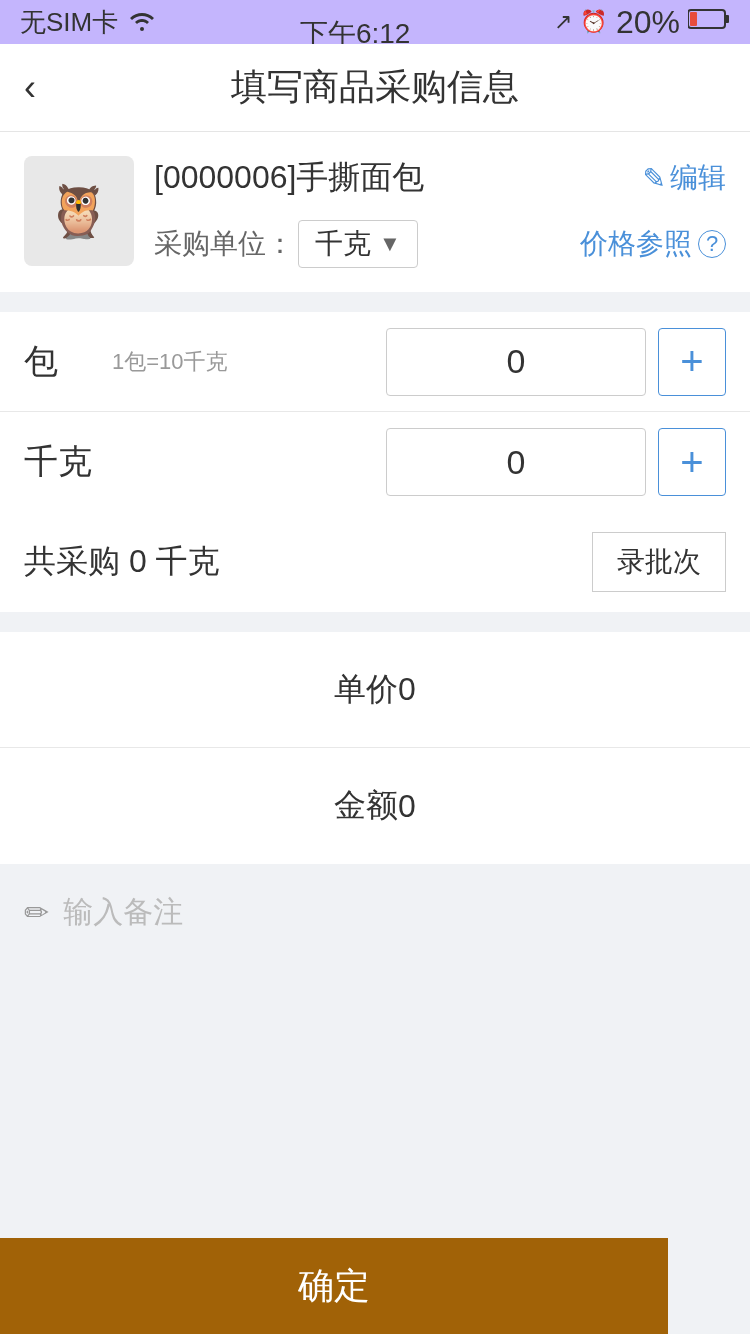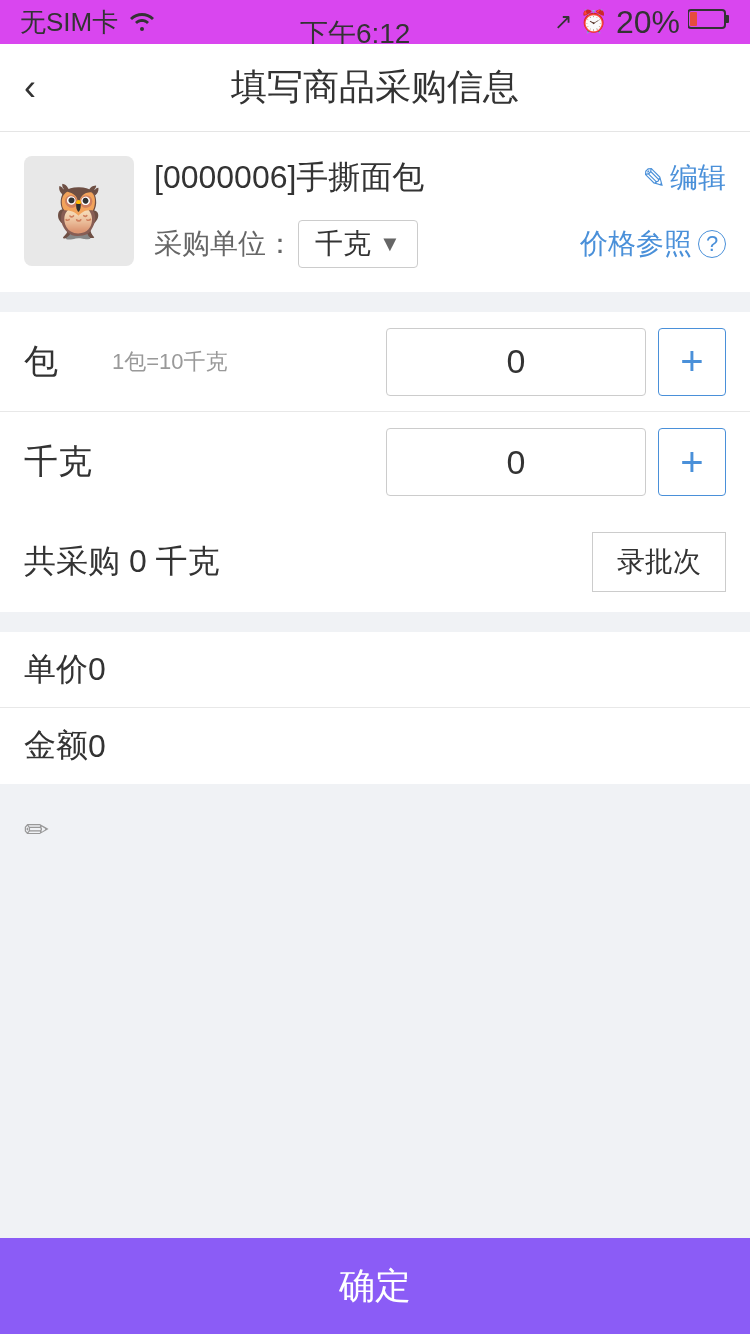--- a/index.html
+++ b/index.html
@@ -10,21 +10,21 @@
       font-family: -apple-system, 'PingFang SC', 'Helvetica Neue', sans-serif;
       background: #f0f2f5;
       font-size: 32px;
       color: #333;
     }
 
     
     .status-bar {
       width: 100%;
       height: 44px;
-      background: #d946ef;
+      background: #c4b5fd;
       display: flex;
       align-items: center;
       justify-content: space-between;
       padding: 0 20px;
       font-size: 26px;
       color: #333;
     }
     .status-left { display: flex; align-items: center; gap: 10px; }
     .status-right { display: flex; align-items: center; gap: 8px; font-size: 24px; }
 
@@ -204,23 +204,23 @@
     }
 
     
     .price-section {
       background: #fff;
       margin-top: 0;
     }
     .price-row {
       display: flex;
       align-items: center;
-      justify-content: flex-start;
+      justify-content: center;
       padding: 0 24px;
-      height: 76px;
+      height: 116px;
       border-bottom: 1px solid #e8e8e8;
     }
     .price-row:last-child { border-bottom: none; }
     .price-label {
       font-size: 32px;
       color: #333;
     }
     .price-value {
       font-size: 32px;
       color: #333;
@@ -249,22 +249,22 @@
       background: #f0f2f5;
       flex: 1;
       min-height: 300px;
     }
 
     
     .confirm-btn-wrap {
       position: fixed;
       bottom: 0;
       left: 0;
-      width: 750px;
-      background: #8b5cf6;
+      width: 668px;
+      background: #a16207;
       height: 96px;
       display: flex;
       align-items: center;
       justify-content: center;
       cursor: pointer;
     }
     .confirm-btn-label {
       font-size: 36px;
       color: #fff;
       font-weight: 500;
@@ -371,19 +371,20 @@
     <span class="price-value">0</span>
   </div>
   <div class="price-row">
     <span class="price-label">金额</span>
     <span class="price-value">0</span>
   </div>
 </div>
 
 <div class="notes-section">
   <span class="notes-icon">✏</span>
+  <span class="notes-placeholder">输入备注</span>
 </div>
 
 <div class="content-area" style="height:340px;"></div>
 
 <div class="confirm-btn-wrap">
   <span class="confirm-btn-label">确定</span>
 </div>
 
 </body></html>

